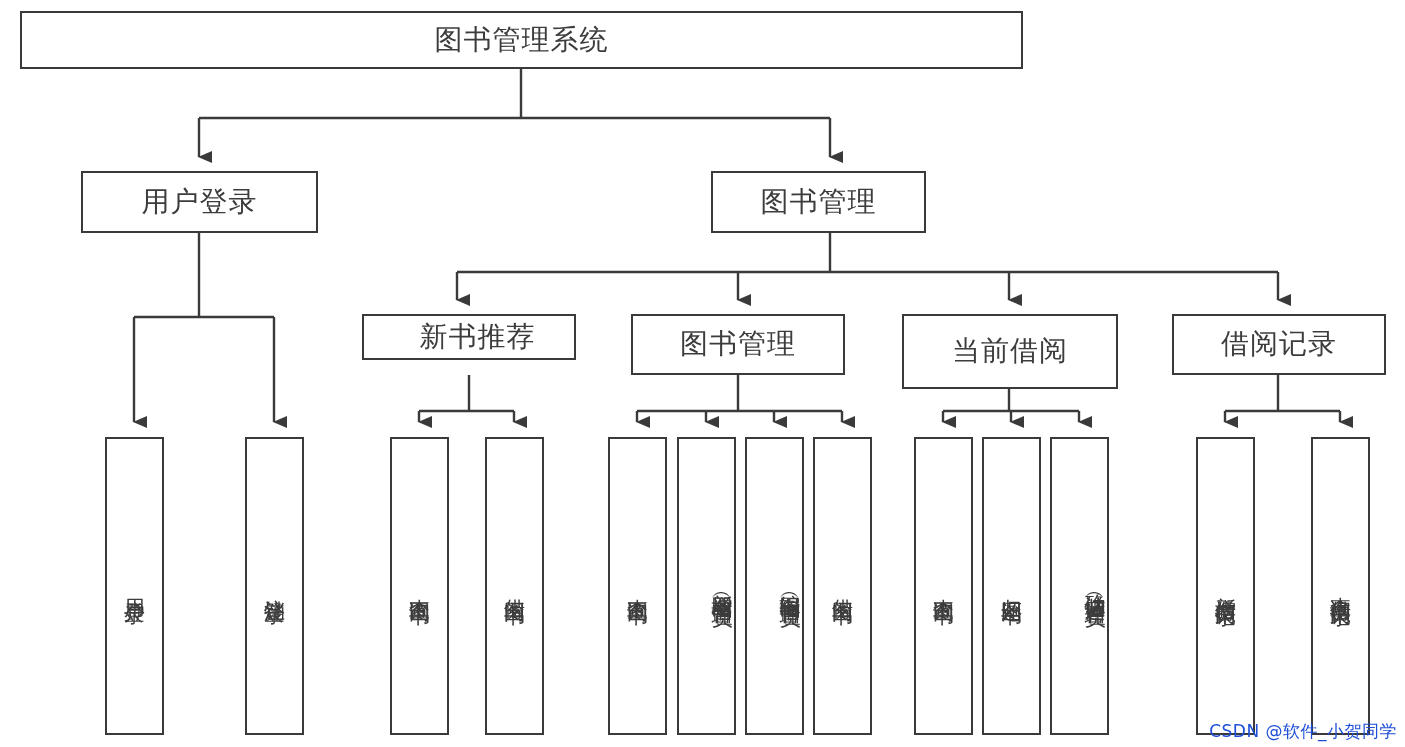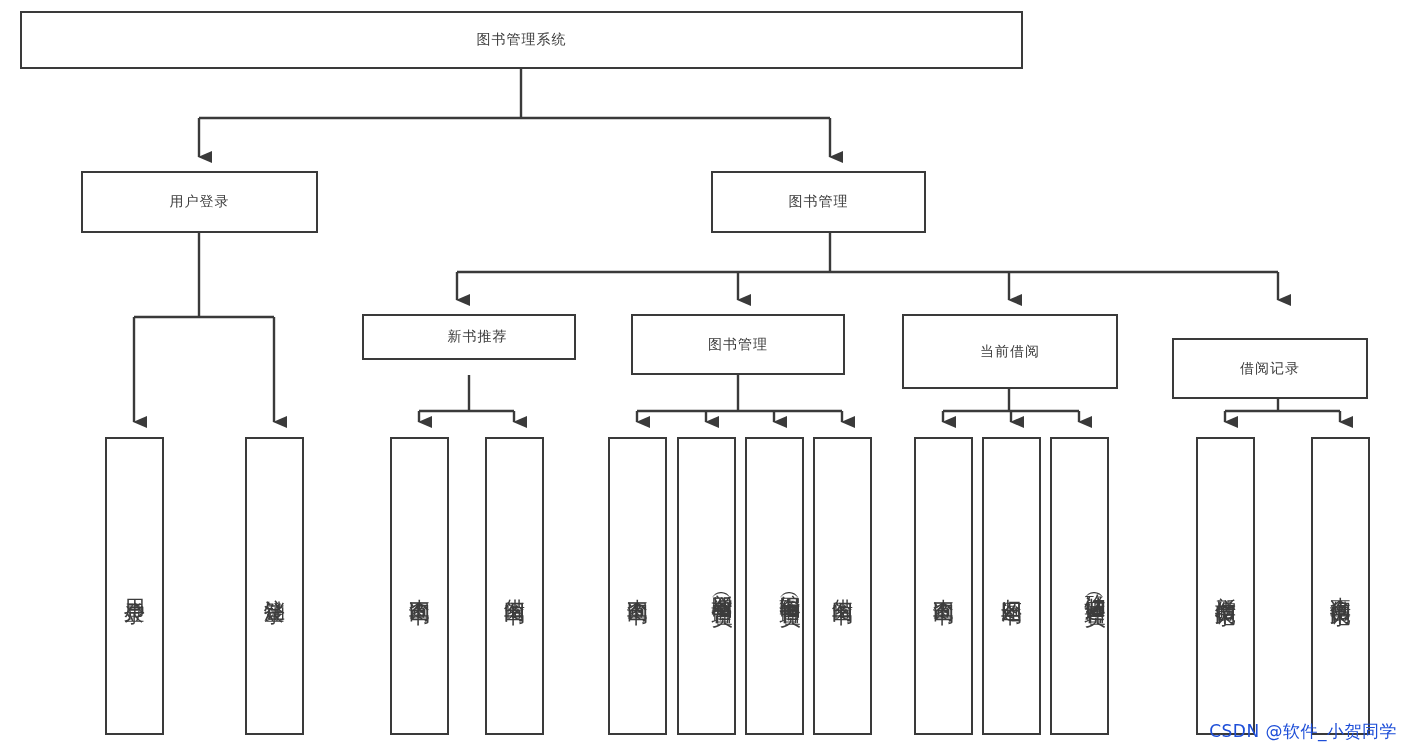--- a/index.html
+++ b/index.html
@@ -16,21 +16,21 @@
     position:absolute;
     box-sizing:border-box;
     background:#ffffff;
     border:2px solid #3a3a3a;
     display:flex;
     align-items:center;
     justify-content:center;
     color:#3c3c3c;
   }
   .node.h{
-    font-size:14px;
+    font-size:28px;
     line-height:1.1;
     letter-spacing:1px;
   }
   .node.v{
     writing-mode:vertical-rl;
     text-orientation:upright;
     font-size:21px;
     line-height:1.15;
     letter-spacing:2px;
     padding-top:6px;
@@ -120,21 +120,21 @@
 
   <div class="node h" id="node-l2-0" style="left: 362px; top: 314px; width: 214px; height: 46px; padding-left: 17px;">
     <span class="label">新书推荐</span>
   </div>
   <div class="node h" id="node-l2-1" style="left: 631px; top: 314px; width: 214px; height: 61px;">
     <span class="label">图书管理</span>
   </div>
   <div class="node h" id="node-l2-2" style="left: 902px; top: 314px; width: 216px; height: 75px;">
     <span class="label">当前借阅</span>
   </div>
-  <div class="node h" id="node-l2-3" style="left: 1172px; top: 314px; width: 196px; height: 61px; margin-top: 24px;">
+  <div class="node h" id="node-l2-3" style="left: 1172px; top: 314px; width: 214px; height: 61px;">
     <span class="label">借阅记录</span>
   </div>
 
   <div class="node v tall" id="node-leaf-0" style="left: 105px; top: 437px; width: 59px; height: 298px;">
     <span class="label">用户登录</span>
   </div>
   <div class="node v tall" id="node-leaf-1" style="left: 245px; top: 437px; width: 59px; height: 298px;">
     <span class="label">注销登录</span>
   </div>
   <div class="node v tall" id="node-leaf-2" style="left: 390px; top: 437px; width: 59px; height: 298px;">

